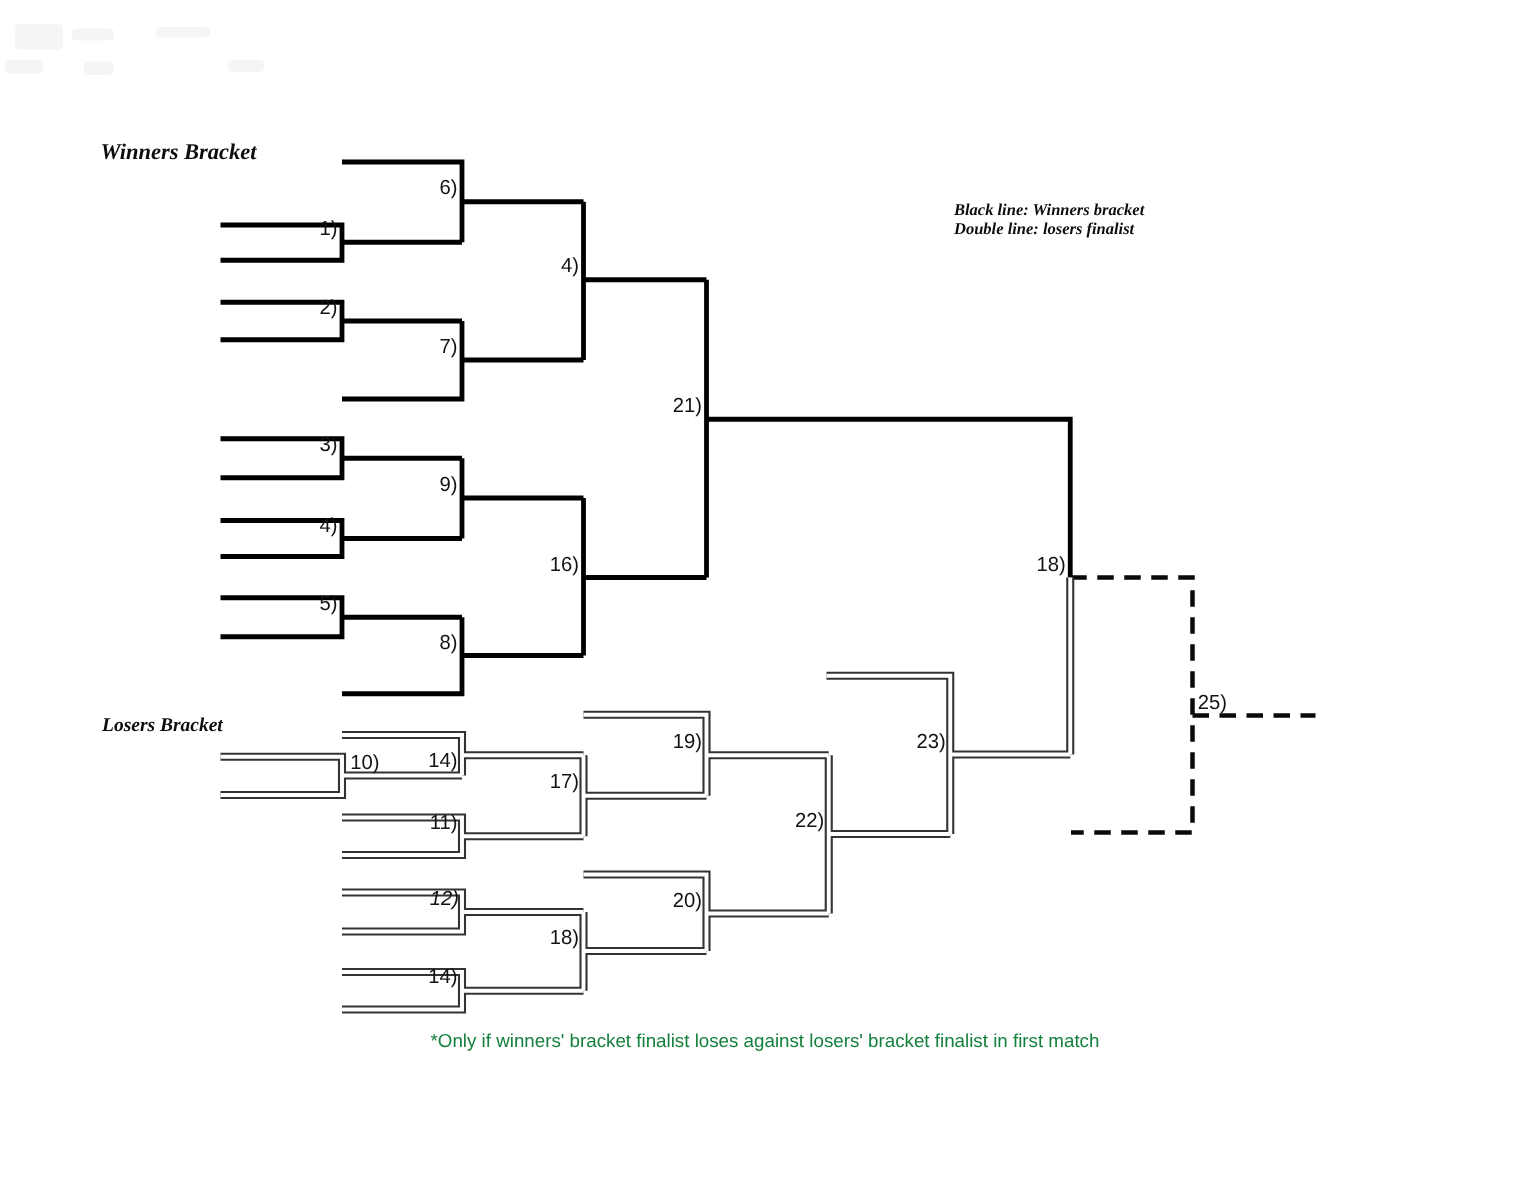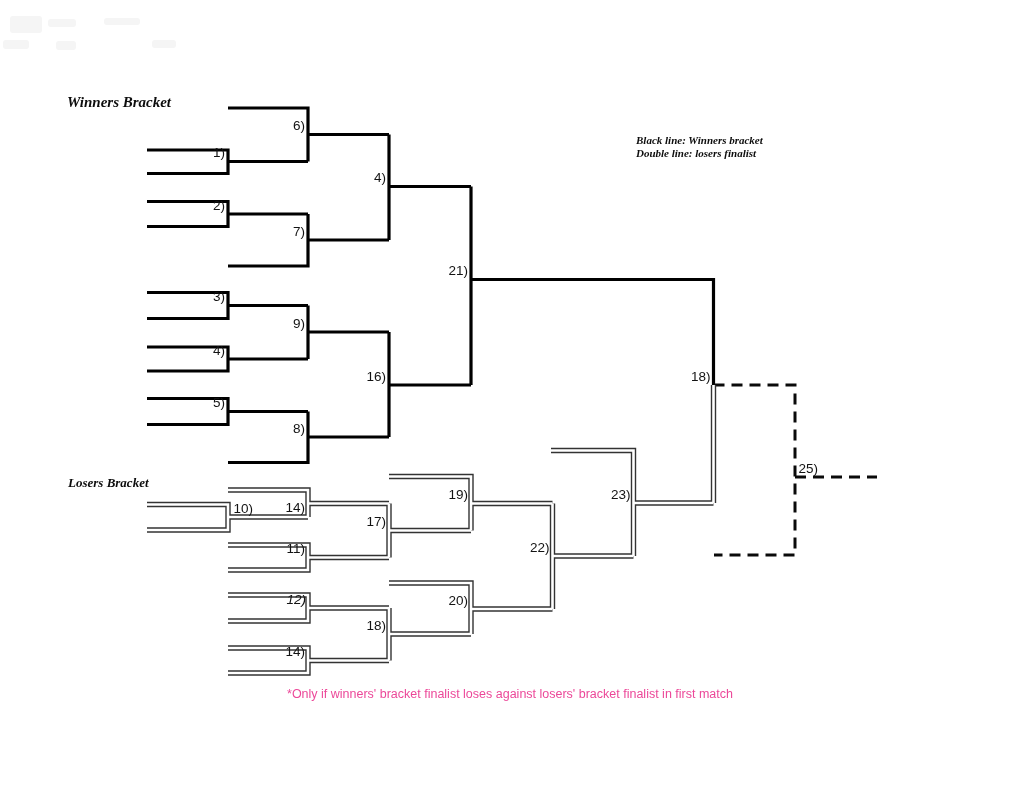--- a/index.html
+++ b/index.html
@@ -17,21 +17,21 @@
     position:absolute; font-family:"Liberation Serif", serif;
     font-weight:bold; font-style:italic; color:#0d0d0d; white-space:nowrap;
   }
   .page-title  { font-size:26px; left:170px; top:70px; width:480px; text-align:center; }
   .winners-lbl { font-size:15px; left:67px;  top:94px;  }
   .losers-lbl  { font-size:13px; left:68px;  top:475px; }
   .legend      { font-size:11px; left:636px; top:106px; line-height:13px;margin-top:28px; }
 
   .footnote {
     position:absolute; left:180px; top:687px; width:660px; text-align:center;
-    font-size:12.5px; color:#ec4899; white-space:nowrap;
+    font-size:12.5px; color:#15803d; white-space:nowrap;
   }
   .match-label {
     position:absolute; transform:translate(-100%,-100%);
     font-size:13.5px; color:#131313; white-space:nowrap; line-height:1;
     padding-bottom:1px;
   }
   .smudge { position:absolute; background:#f5f5f5; border-radius:3px; }
 </style>
 </head>
 <body>

